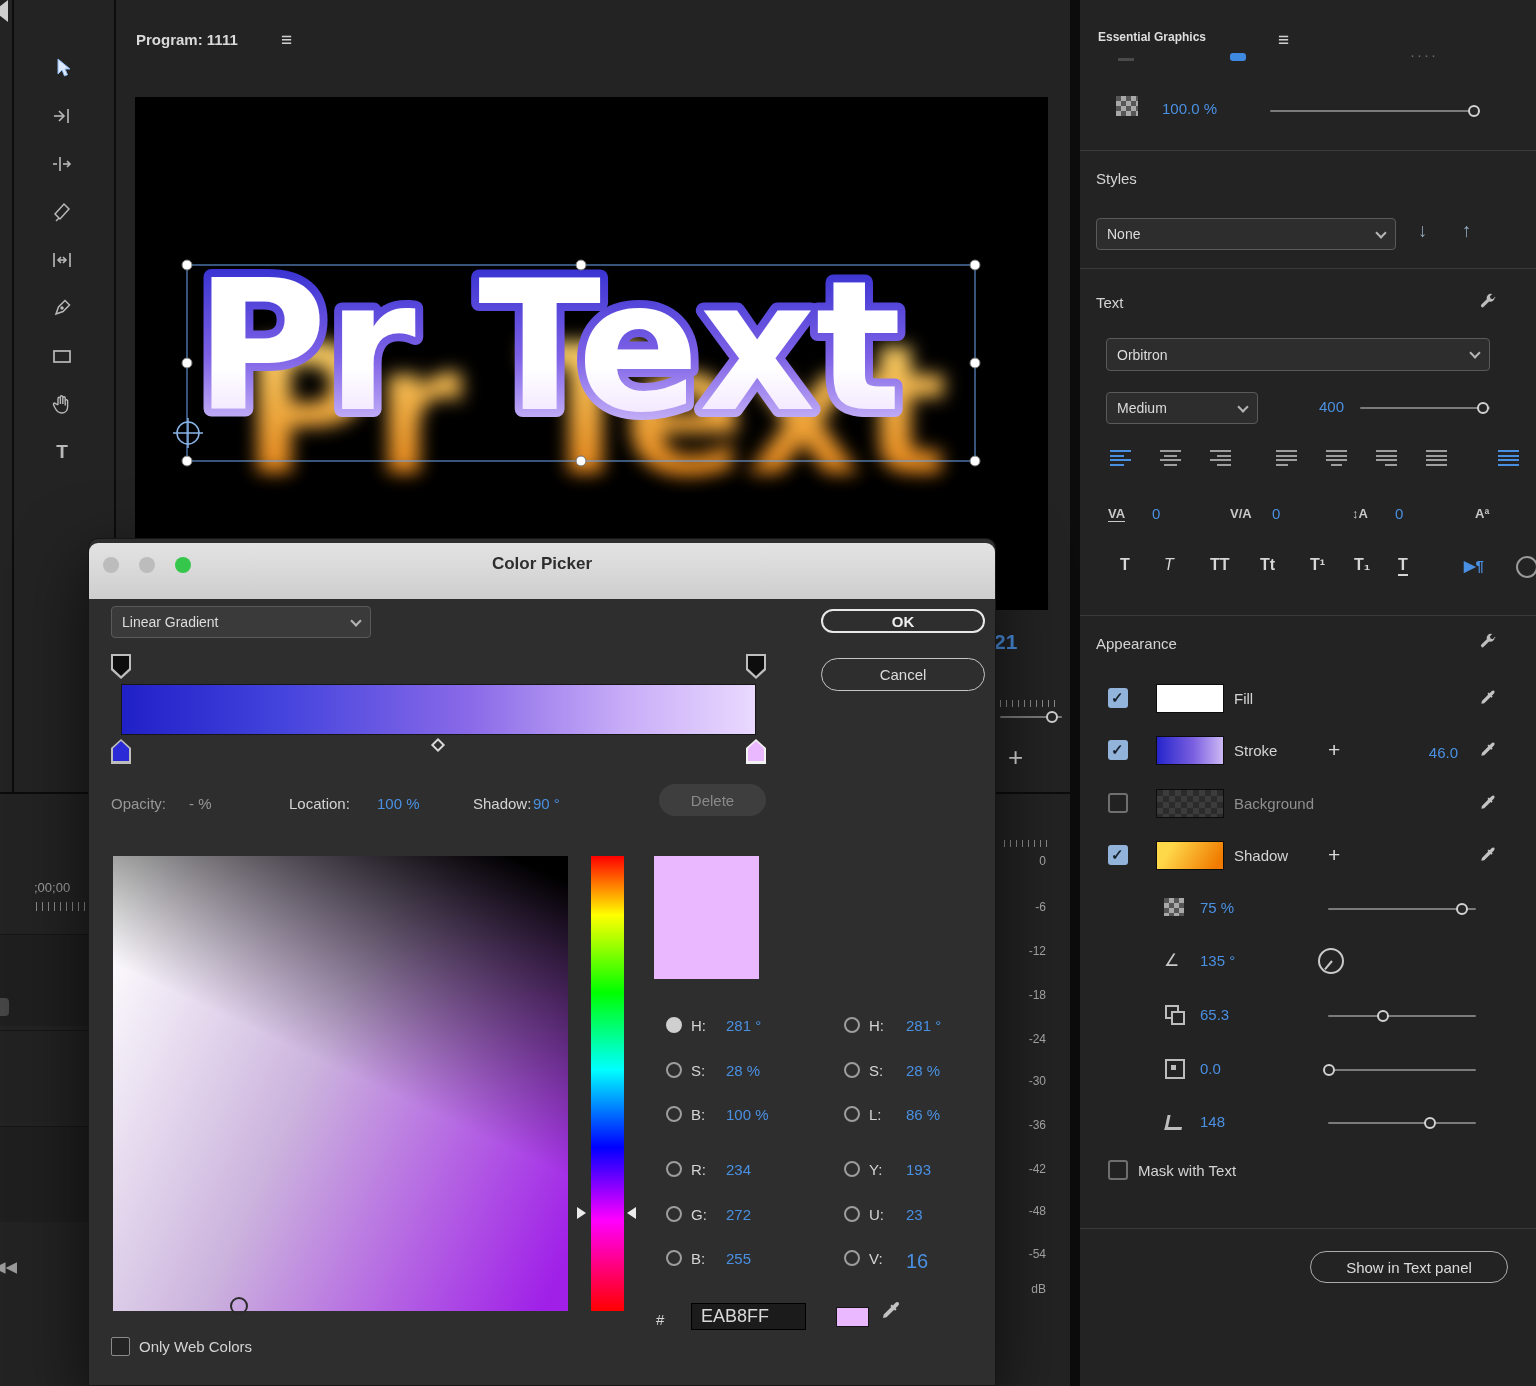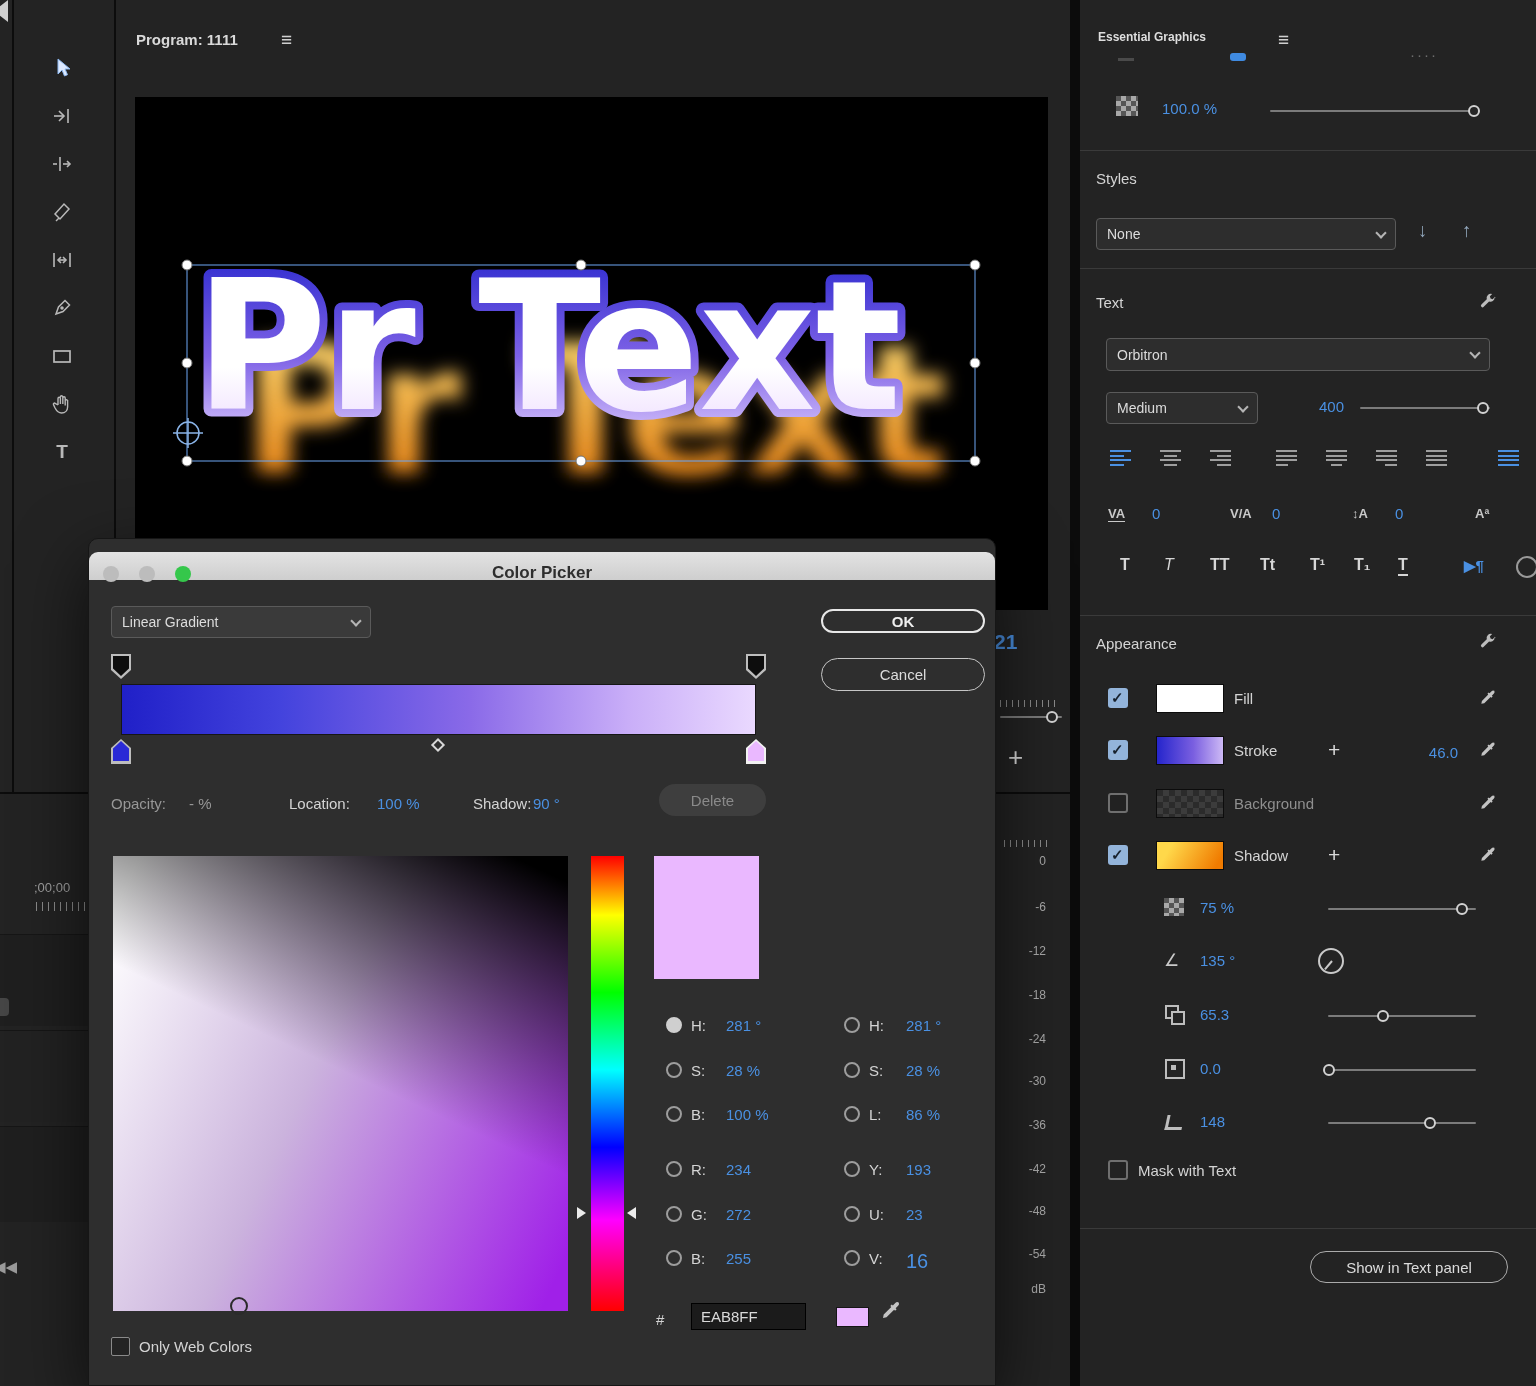--- a/index.html
+++ b/index.html
@@ -35,21 +35,21 @@
 .gstop{position:absolute;width:20px;height:25px}
 .gstop .o{position:absolute;inset:0;background:#bdbdbd}
 .gstop .i{position:absolute;left:2px;top:2px;right:2px;bottom:3px}
 .gstop.down .o{clip-path:polygon(0 0,100% 0,100% 64%,50% 100%,0 64%)}
 .gstop.down .i{clip-path:polygon(0 0,100% 0,100% 62%,50% 100%,0 62%)}
 .gstop.up .o{clip-path:polygon(50% 0,100% 36%,100% 100%,0 100%,0 36%)}
 .gstop.up .i{clip-path:polygon(50% 0,100% 38%,100% 100%,0 100%,0 38%)}
 .dia{position:absolute;width:10px;height:10px;border:2px solid #d8d8d8;background:#2e2e2e;transform:rotate(45deg)}
 .pillbtn{position:absolute;border-radius:17px;display:flex;align-items:center;justify-content:center;font-size:15px}
 .traffic{position:absolute;top:14px;width:16px;height:16px;border-radius:50%}
-.hexin{position:absolute;background:#1b1b1b;border:1px solid #000;color:#d9d9d9;font-size:15px;padding:2px 9px;font-family:"Liberation Sans",sans-serif}
+.hexin{position:absolute;background:#1b1b1b;border:1px solid #000;color:#d9d9d9;font-size:18px;padding:2px 9px;font-family:"Liberation Sans",sans-serif}
 .edrop{position:absolute}
 .tool{position:absolute;left:34px;width:28px;height:28px;display:flex;align-items:center;justify-content:center}
 .mlab{position:absolute;left:8px;width:42px;text-align:right;color:#a9a9a9;font-size:12px}
 .ticks{position:absolute;background:repeating-linear-gradient(90deg,#8a8a8a 0 1px,transparent 1px 6px)}
 .ic-dist,.ic-spread,.ic-size{position:absolute;width:20px;height:20px}
 .ic-dist::before{content:"";position:absolute;left:1px;top:1px;width:10px;height:10px;border:2px solid #bdbdbd}
 .ic-dist::after{content:"";position:absolute;left:7px;top:7px;width:10px;height:10px;border:2px solid #bdbdbd;background:#232323}
 .ic-spread::before{content:"";position:absolute;left:1px;top:1px;width:16px;height:16px;border:2px solid #bdbdbd}
 .ic-spread::after{content:"";position:absolute;left:7px;top:7px;width:5px;height:5px;background:#bdbdbd}
 .ic-size::before{content:"";position:absolute;left:2px;top:4px;width:14px;height:12px;border-left:3px solid #bdbdbd;border-bottom:3px solid #bdbdbd;transform:skewX(-12deg)}
@@ -389,21 +389,21 @@
   <span class="abs lab" style="left:58px;top:1162px">Mask with Text</span>
 
   <div class="divider" style="top:1228px"></div>
   <div class="pillbtn" style="left:230px;top:1251px;width:198px;height:32px;border:1.5px solid #ababab;color:#dcdcdc">
     <span>Show in Text panel</span>
   </div>
 </div>
 
 <div class="abs" style="left:88px;top:538px;width:908px;height:848px;background:#2e2e2e;border:1px solid #161616;border-radius:10px 10px 0 0;box-shadow:0 24px 70px rgba(0,0,0,.65);z-index:30">
 
-  <div class="abs" style="left:0;top:13px;width:100%;height:28px;background:linear-gradient(#e3e3e3,#cecece);border-radius:9px 9px 0 0">
+  <div class="abs" style="left:0;top:4px;width:100%;height:56px;background:linear-gradient(#e3e3e3,#cecece);border-radius:9px 9px 0 0">
     <div class="traffic" style="left:14px;background:#bcbcbc"></div>
     <div class="traffic" style="left:50px;background:#bcbcbc"></div>
     <div class="traffic" style="left:86px;background:#35c74b"></div>
     <div class="abs" style="left:0;top:11px;width:100%;text-align:center;color:#2e2e2e;font-size:17px;font-weight:700">Color Picker</div>
   </div>
 
   <div class="ddown" style="left:22px;top:67px;width:260px;height:32px;background:#3a3a3a">
     <span>Linear Gradient</span>
     <span class="chev"></span>
   </div>

